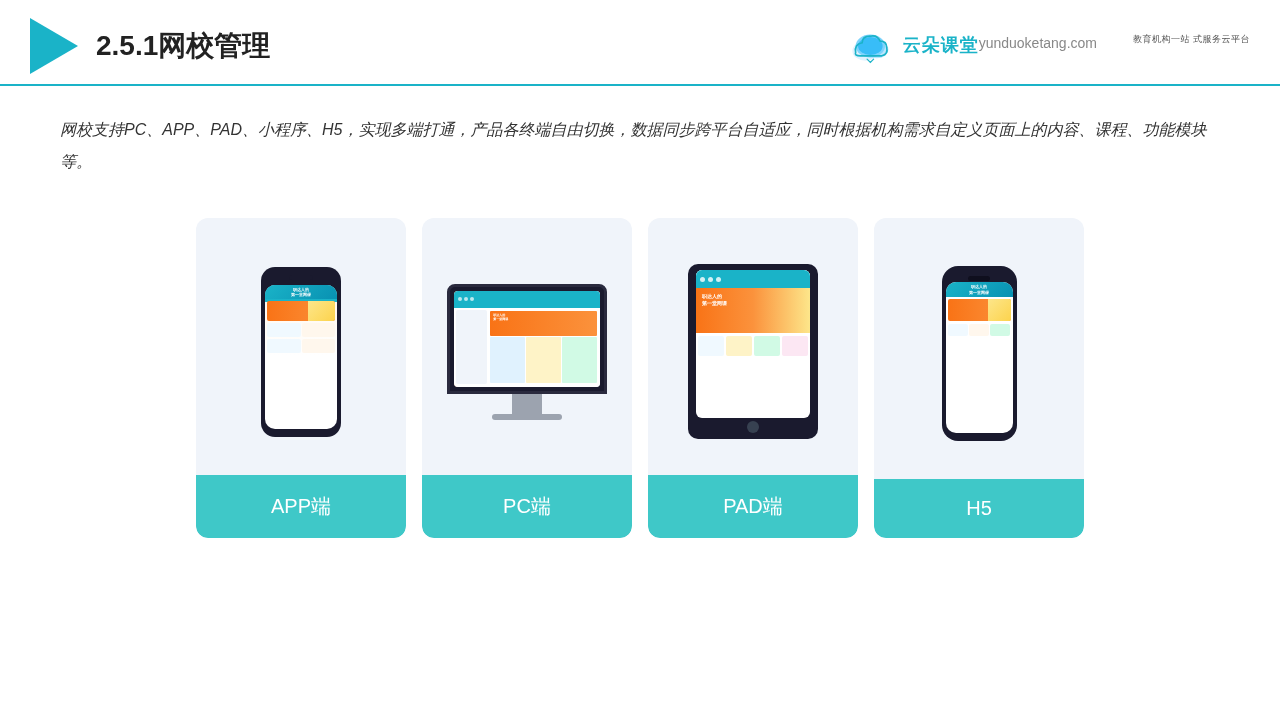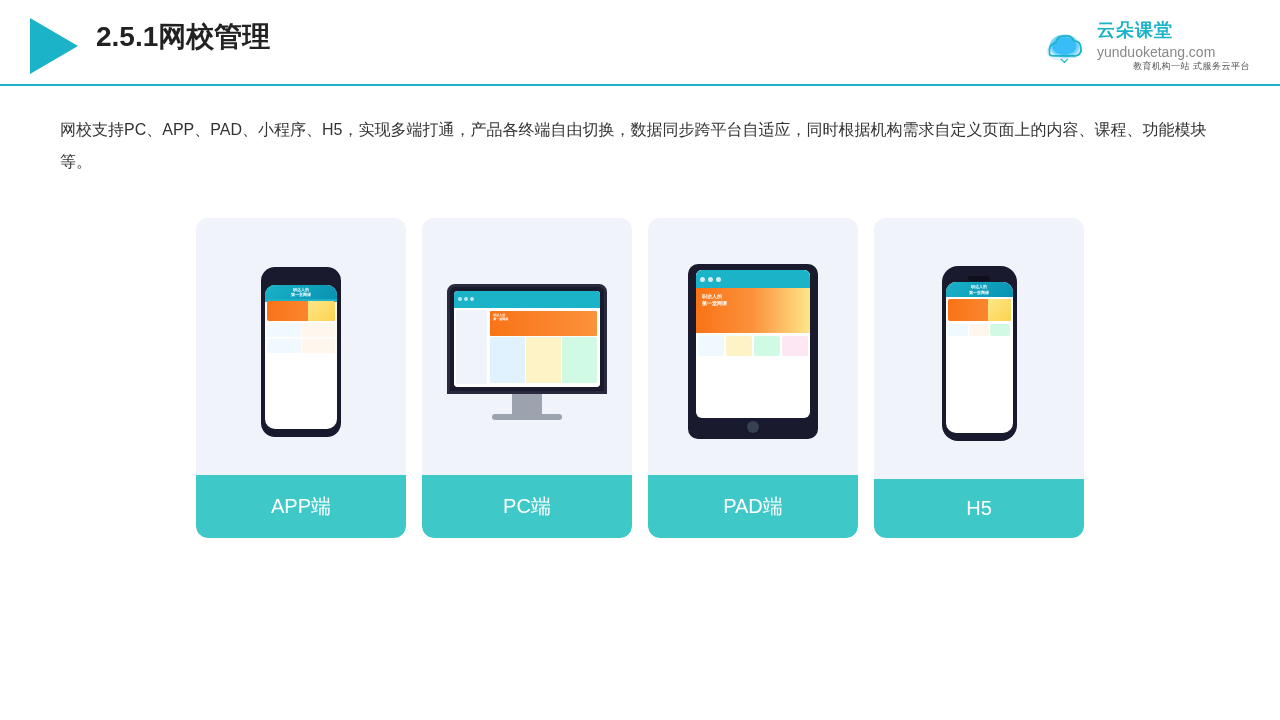--- a/index.html
+++ b/index.html
@@ -14,20 +14,21 @@
     
     .header {
       display: flex;
       align-items: center;
       justify-content: space-between;
       padding: 18px 30px 10px 30px;
       border-bottom: 2px solid #1ab3c8;
     }
     .header-left {
       display: flex;
+      align-items: center;
       gap: 18px;
     }
     .logo-triangle {
       width: 0;
       height: 0;
       border-top: 28px solid transparent;
       border-bottom: 28px solid transparent;
       border-left: 48px solid #1ab3c8;
     }
     .page-title {
@@ -44,21 +45,21 @@
       display: flex;
       align-items: center;
       gap: 6px;
     }
     .cloud-icon-svg {
       width: 50px;
       height: 36px;
     }
     .brand-text {
       display: flex;
-      flex-direction: column;
+      flex-direction: row;
       align-items: flex-start;
       line-height: 1.3;
     }
     .brand-name {
       font-size: 18px;
       color: #1ab3c8;
       font-weight: bold;
       letter-spacing: 1px;
     }
     .brand-sub {
@@ -71,20 +72,21 @@
       font-size: 14px;
       color: #888;
     }
 
     
     .description {
       padding: 28px 60px 10px 60px;
       font-size: 16px;
       color: #333;
       line-height: 2;
+      font-style: italic;
     }
 
     
     .cards-container {
       display: flex;
       gap: 16px;
       padding: 30px 50px 30px 50px;
       justify-content: center;
     }
 

